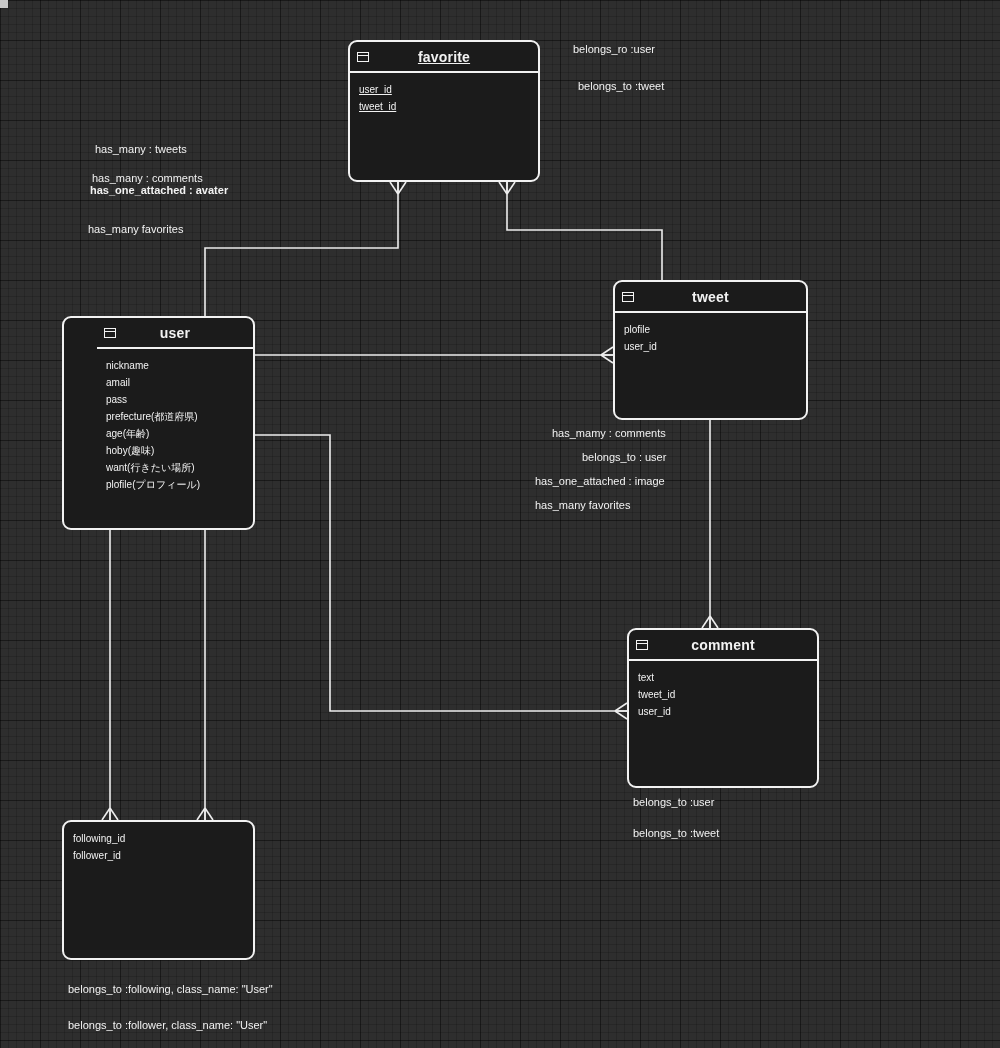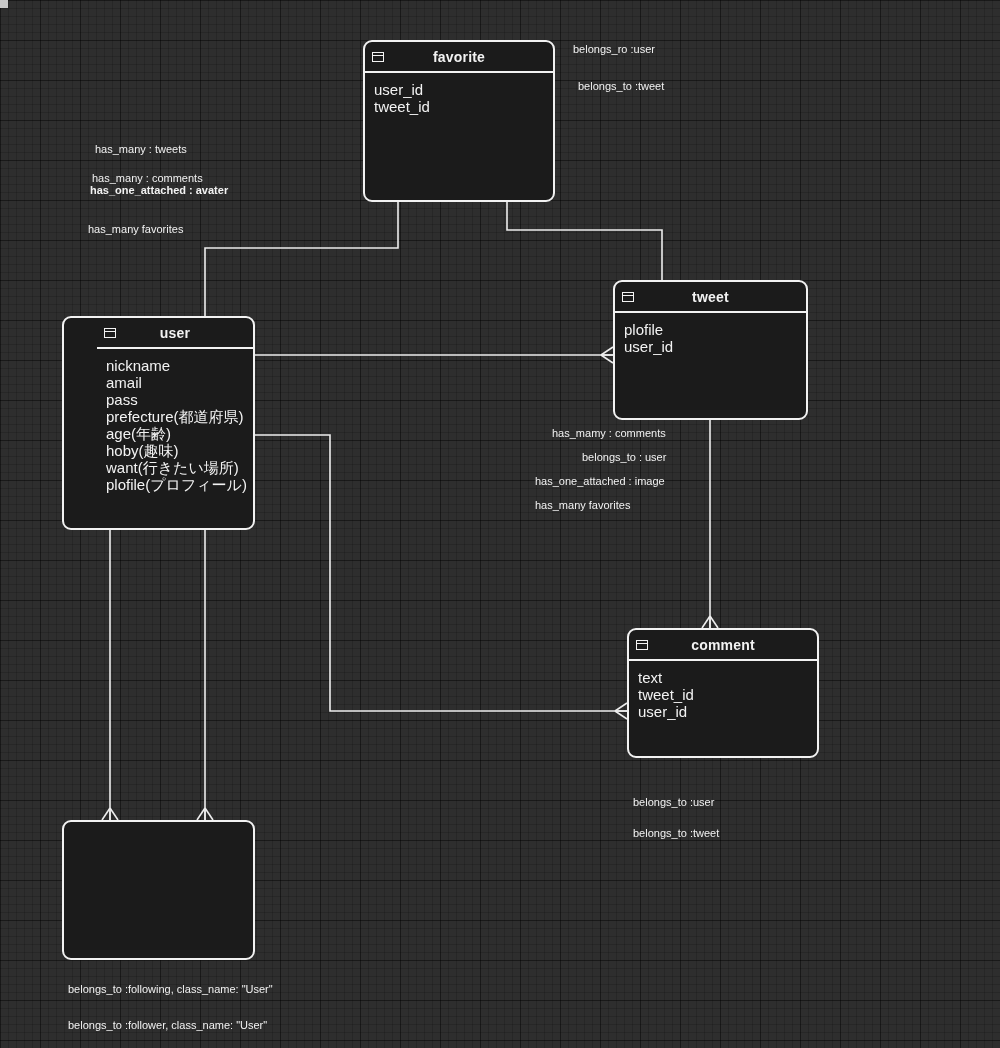--- a/index.html
+++ b/index.html
@@ -55,21 +55,21 @@
     position: absolute; left: 7px; top: 10px;
     display: block;
   }
   .entity-title {
     font-size: 14px;
     font-weight: 700;
     letter-spacing: 0.2px;
   }
   .entity-body {
     padding: 8px 9px;
-    font-size: 15px;
+    font-size: 10px;
     line-height: 17px;
   }
   .field { white-space: pre; }
   .annotation {
     position: absolute;
     z-index: 3;
     font-size: 11px;
     line-height: 16px;
     white-space: pre;
   }
@@ -102,21 +102,21 @@
       <line x1="615" y1="711" x2="627" y2="719"></line>
       <polyline points="110,530 110,820"></polyline>
       <line x1="110" y1="808" x2="102" y2="820"></line>
       <line x1="110" y1="808" x2="110" y2="820"></line>
       <line x1="110" y1="808" x2="118" y2="820"></line>
       <polyline points="205,530 205,820"></polyline>
       <line x1="205" y1="808" x2="197" y2="820"></line>
       <line x1="205" y1="808" x2="205" y2="820"></line>
       <line x1="205" y1="808" x2="213" y2="820"></line>
     </svg>
-<div class="entity" style="left: 363px; top: 40px; width: 192px; height: 162px;">
+<div class="entity" style="left: 348px; top: 40px; width: 192px; height: 142px; text-decoration: underline;">
     <div class="entity-header">
       <svg class="entity-icon" width="12" height="10" viewBox="0 0 12 10">
         <rect x="0.5" y="0.5" width="11" height="9" fill="none" stroke="#f2f2f2"></rect>
         <line x1="0.5" y1="3.5" x2="11.5" y2="3.5" stroke="#f2f2f2"></line>
       </svg>
       <span class="entity-title">favorite</span>
     </div>
     <div class="entity-body">
         <div class="field">user_id</div>
         <div class="field">tweet_id</div>
@@ -147,35 +147,39 @@
         <div class="field">nickname</div>
         <div class="field">amail</div>
         <div class="field">pass</div>
         <div class="field">prefecture(都道府県)</div>
         <div class="field">age(年齢)</div>
         <div class="field">hoby(趣味)</div>
         <div class="field">want(行きたい場所)</div>
         <div class="field">plofile(プロフィール)</div>
       </div>
   </div>
-    <div class="entity" style="left: 627px; top: 628px; width: 192px; height: 130px;">
+    <div class="entity" style="left: 627px; top: 628px; width: 192px; height: 160px;">
     <div class="entity-header">
       <svg class="entity-icon" width="12" height="10" viewBox="0 0 12 10">
         <rect x="0.5" y="0.5" width="11" height="9" fill="none" stroke="#f2f2f2"></rect>
         <line x1="0.5" y1="3.5" x2="11.5" y2="3.5" stroke="#f2f2f2"></line>
       </svg>
       <span class="entity-title">comment</span>
     </div>
     <div class="entity-body">
         <div class="field">text</div>
         <div class="field">tweet_id</div>
         <div class="field">user_id</div>
       </div>
   </div>
     <div class="entity" style="left: 62px; top: 820px; width: 193px; height: 140px;">
+    <div class="entity-body">
+        <div class="field">following_id</div>
+        <div class="field">follower_id</div>
+      </div>
   </div>
     <div class="annotation" style="left: 573px; top: 41px;">belongs_ro :user</div>
     <div class="annotation" style="left: 578px; top: 78px;">belongs_to :tweet</div>
     <div class="annotation" style="left: 95px; top: 141px;">has_many : tweets</div>
     <div class="annotation" style="left: 92px; top: 170px;">has_many : comments</div>
     <div class="annotation" style="left: 90px; top: 182px; font-weight: bold;">has_one_attached : avater</div>
     <div class="annotation" style="left: 88px; top: 221px;">has_many favorites</div>
     <div class="annotation" style="left: 535px; top: 425px; margin-left: 17px;">has_mamy : comments</div>
     <div class="annotation" style="left: 536px; top: 449px; margin-left: 46px;">belongs_to : user</div>
     <div class="annotation" style="left: 535px; top: 473px;">has_one_attached : image</div>

